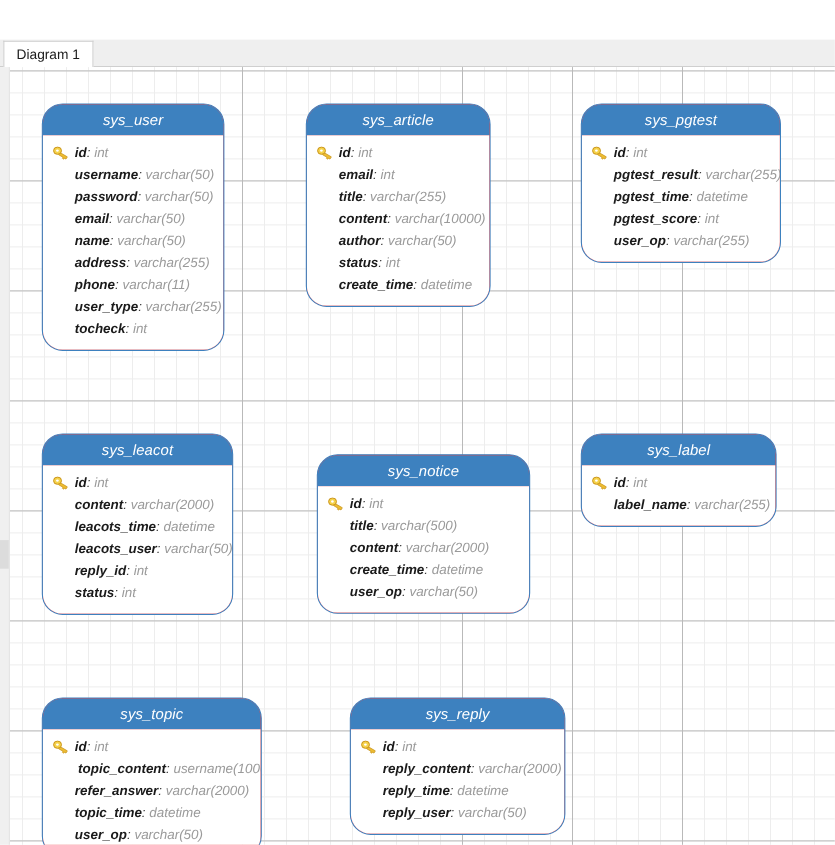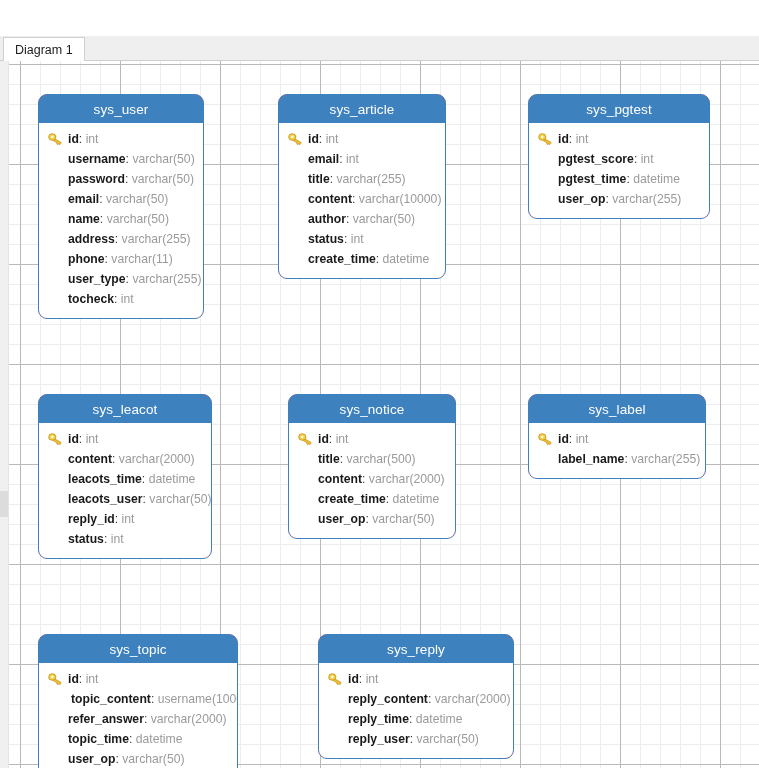--- a/index.html
+++ b/index.html
@@ -106,24 +106,25 @@
       20px 20px,
       20px 20px;
     background-position: 11px 3px, 11px 3px, 11px 3px, 11px 3px;
   }
 
   
   .entity {
     position: absolute;
     box-sizing: border-box;
     border: 1px solid #3d81bf;
-    border-radius: 9px;
+    border-radius: 19px;
     background: #ef4444;
     z-index: 2;
     overflow: hidden;
+    font-style: italic;
   }
   .entity-header {
     height: 28px;
     background: #3d81bf;
     color: #ffffff;
     font-size: 13.5px;
     display: flex;
     align-items: center;
     justify-content: center;
     letter-spacing: 0.1px;
@@ -288,25 +289,29 @@
                 <svg width="15" height="13" viewBox="0 0 15 13">
                   <path d="M6.4 5.6 L13.2 9.6 L12.0 11.6 L10.6 10.8 L10.0 11.7 L8.7 10.9 L9.3 10.0 L5.2 7.6 Z" fill="#eebd32" stroke="#c9941b" stroke-width="0.7" stroke-linejoin="round"></path>
                   <ellipse cx="4.3" cy="4.0" rx="3.6" ry="3.3" fill="#f5d24a" stroke="#c9941b" stroke-width="0.9"></ellipse>
                   <ellipse cx="4.2" cy="3.9" rx="1.2" ry="1.1" fill="#ffffff"></ellipse>
                 </svg>
               </span>
               <span class="field-text"><span class="field-name">id</span><span>: </span><span class="field-type">int</span></span>
             </div>
             <div class="field-row">
               <span class="key-slot"></span>
+              <span class="field-text"><span class="field-name">pgtest_result</span><span>: </span><span class="field-type">varchar(255)</span></span>
+            </div>
+            <div class="field-row">
+              <span class="key-slot"></span>
+              <span class="field-text"><span class="field-name">pgtest_time</span><span>: </span><span class="field-type">datetime</span></span>
+            </div>
+            <div class="field-row">
+              <span class="key-slot"></span>
               <span class="field-text"><span class="field-name">pgtest_score</span><span>: </span><span class="field-type">int</span></span>
-            </div>
-            <div class="field-row">
-              <span class="key-slot"></span>
-              <span class="field-text"><span class="field-name">pgtest_time</span><span>: </span><span class="field-type">datetime</span></span>
             </div>
             <div class="field-row">
               <span class="key-slot"></span>
               <span class="field-text"><span class="field-name">user_op</span><span>: </span><span class="field-type">varchar(255)</span></span>
             </div>
           </div>
         </div>
         <div class="entity" style="left: 38px; top: 333px; width: 174px;">
           <div class="entity-header">sys_leacot</div>
           <div class="entity-body">
@@ -335,21 +340,21 @@
             <div class="field-row">
               <span class="key-slot"></span>
               <span class="field-text"><span class="field-name">reply_id</span><span>: </span><span class="field-type">int</span></span>
             </div>
             <div class="field-row">
               <span class="key-slot"></span>
               <span class="field-text"><span class="field-name">status</span><span>: </span><span class="field-type">int</span></span>
             </div>
           </div>
         </div>
-        <div class="entity" style="left: 288px; top: 333px; width: 168px;">
+        <div class="entity" style="left: 288px; top: 352px; width: 194px;">
           <div class="entity-header">sys_notice</div>
           <div class="entity-body">
             <div class="field-row">
               <span class="key-slot">
                 <svg width="15" height="13" viewBox="0 0 15 13">
                   <path d="M6.4 5.6 L13.2 9.6 L12.0 11.6 L10.6 10.8 L10.0 11.7 L8.7 10.9 L9.3 10.0 L5.2 7.6 Z" fill="#eebd32" stroke="#c9941b" stroke-width="0.7" stroke-linejoin="round"></path>
                   <ellipse cx="4.3" cy="4.0" rx="3.6" ry="3.3" fill="#f5d24a" stroke="#c9941b" stroke-width="0.9"></ellipse>
                   <ellipse cx="4.2" cy="3.9" rx="1.2" ry="1.1" fill="#ffffff"></ellipse>
                 </svg>
               </span>

